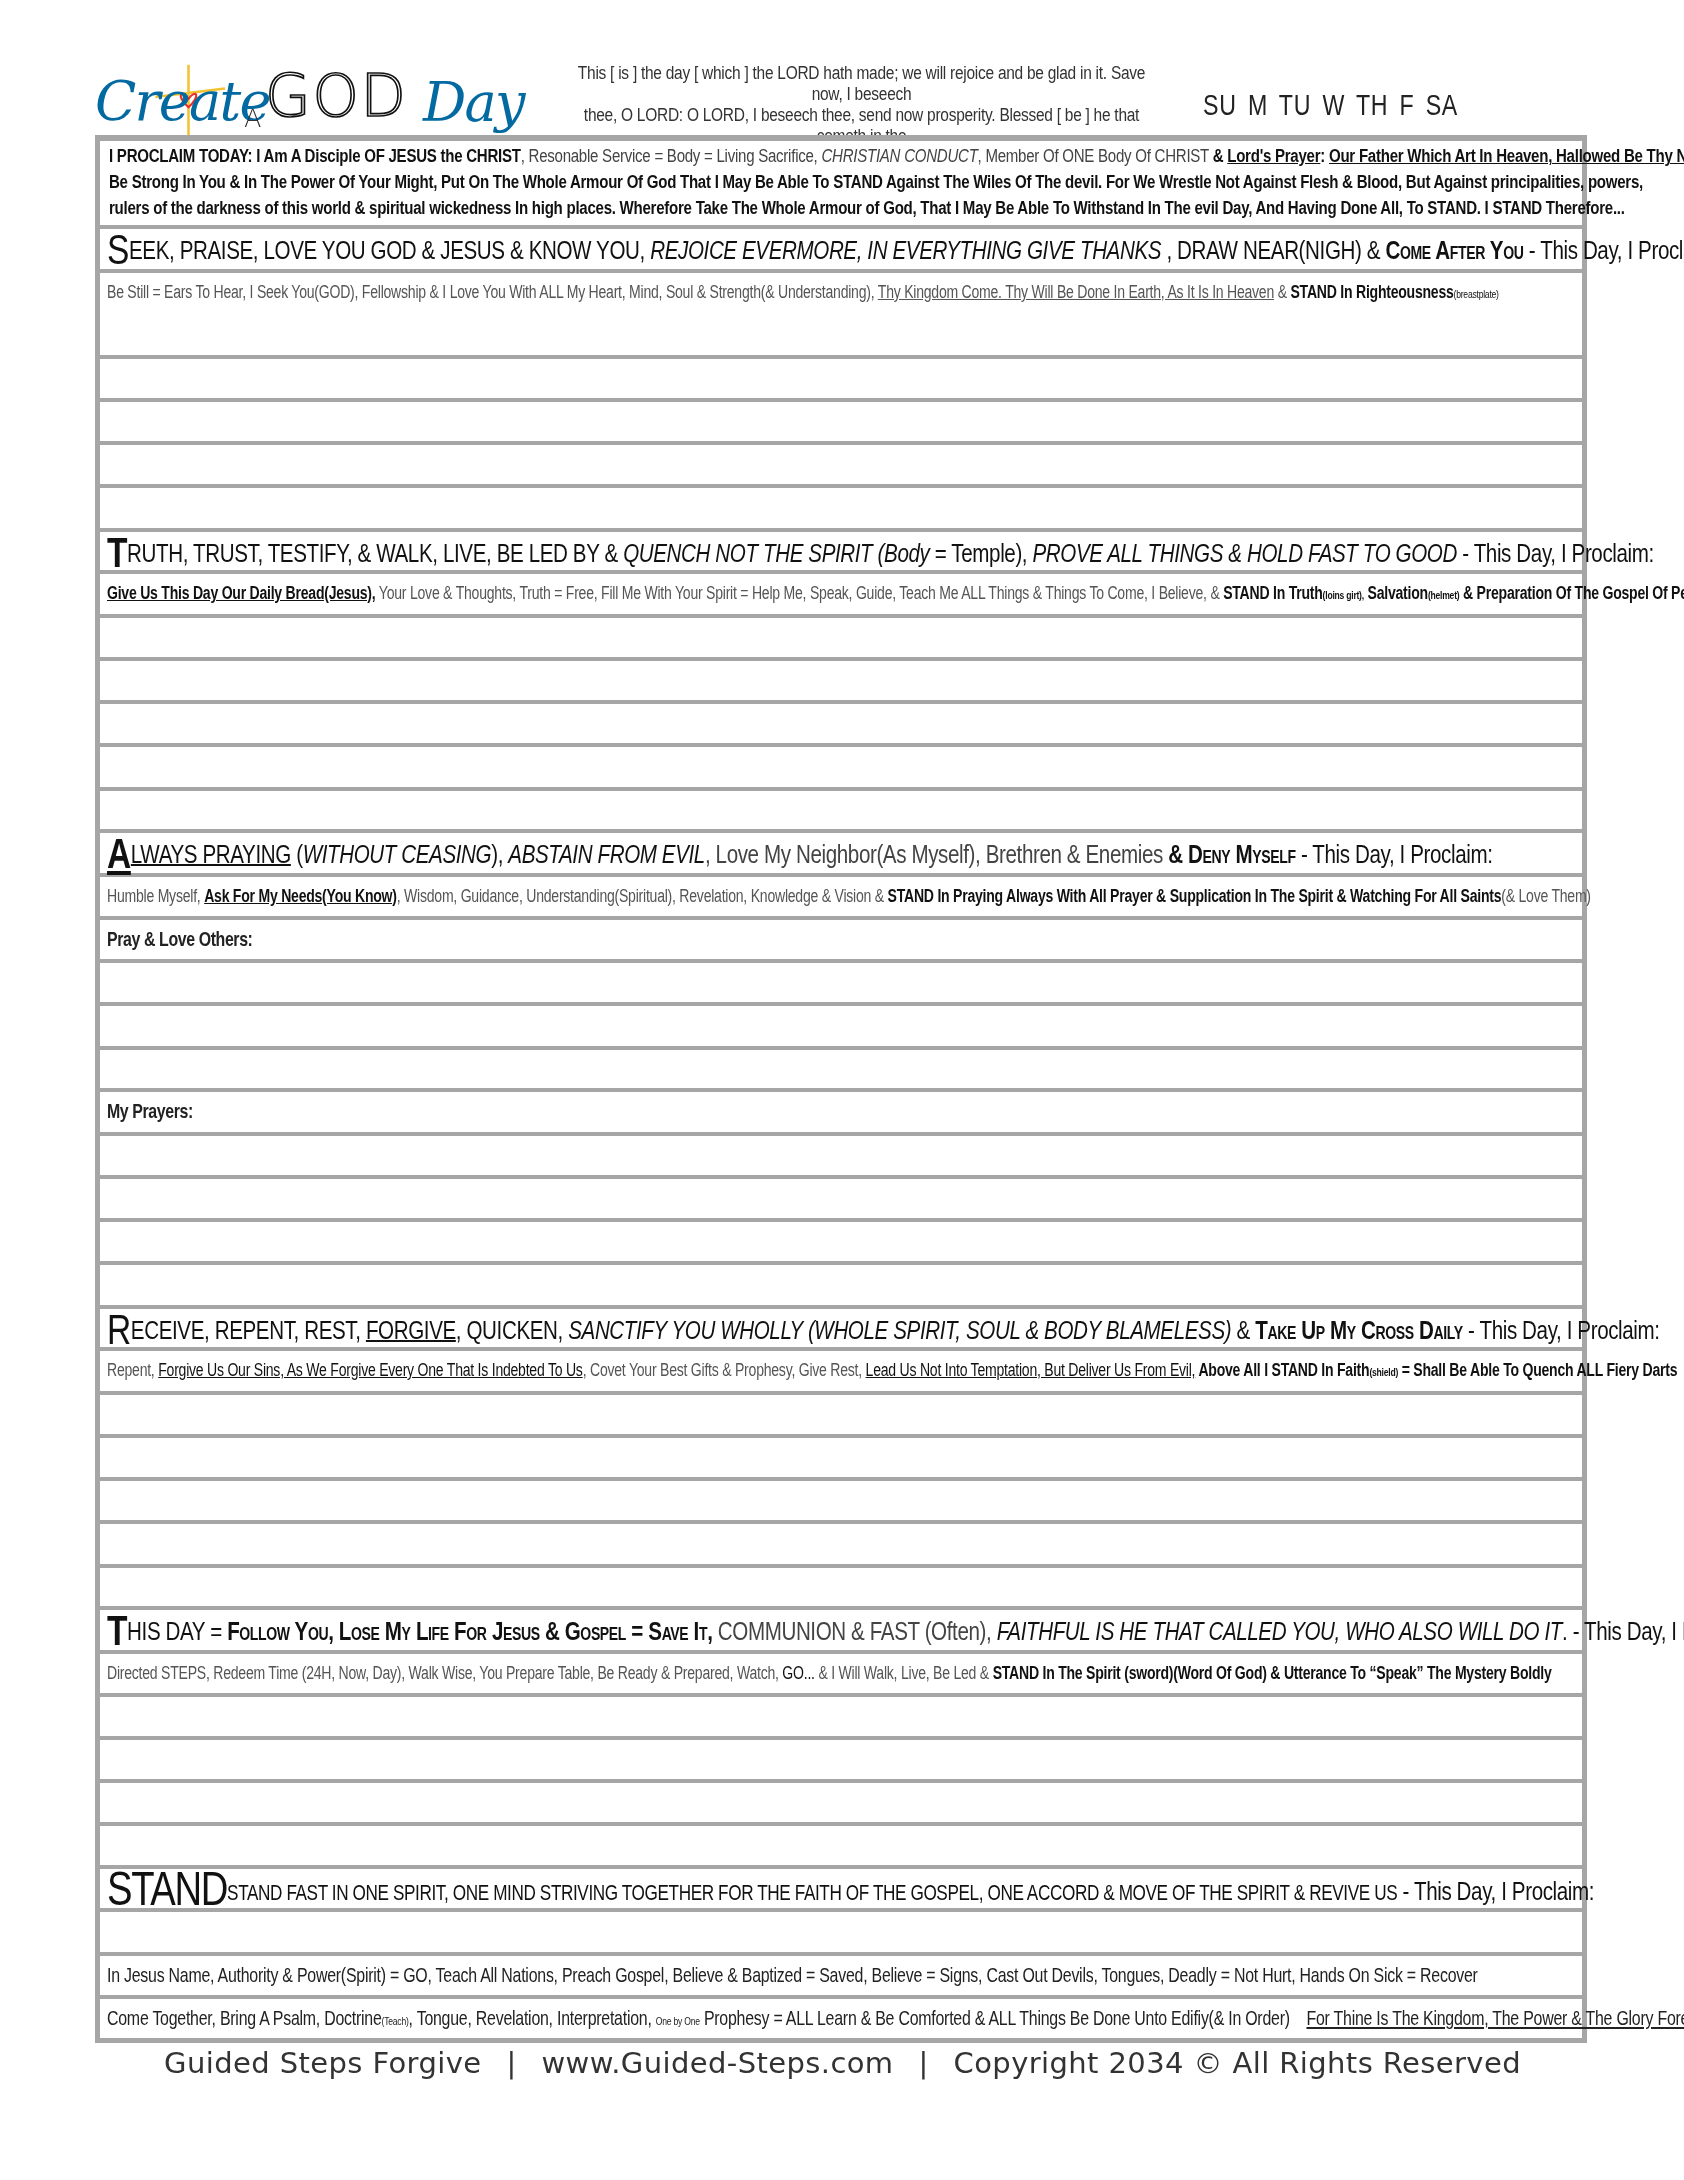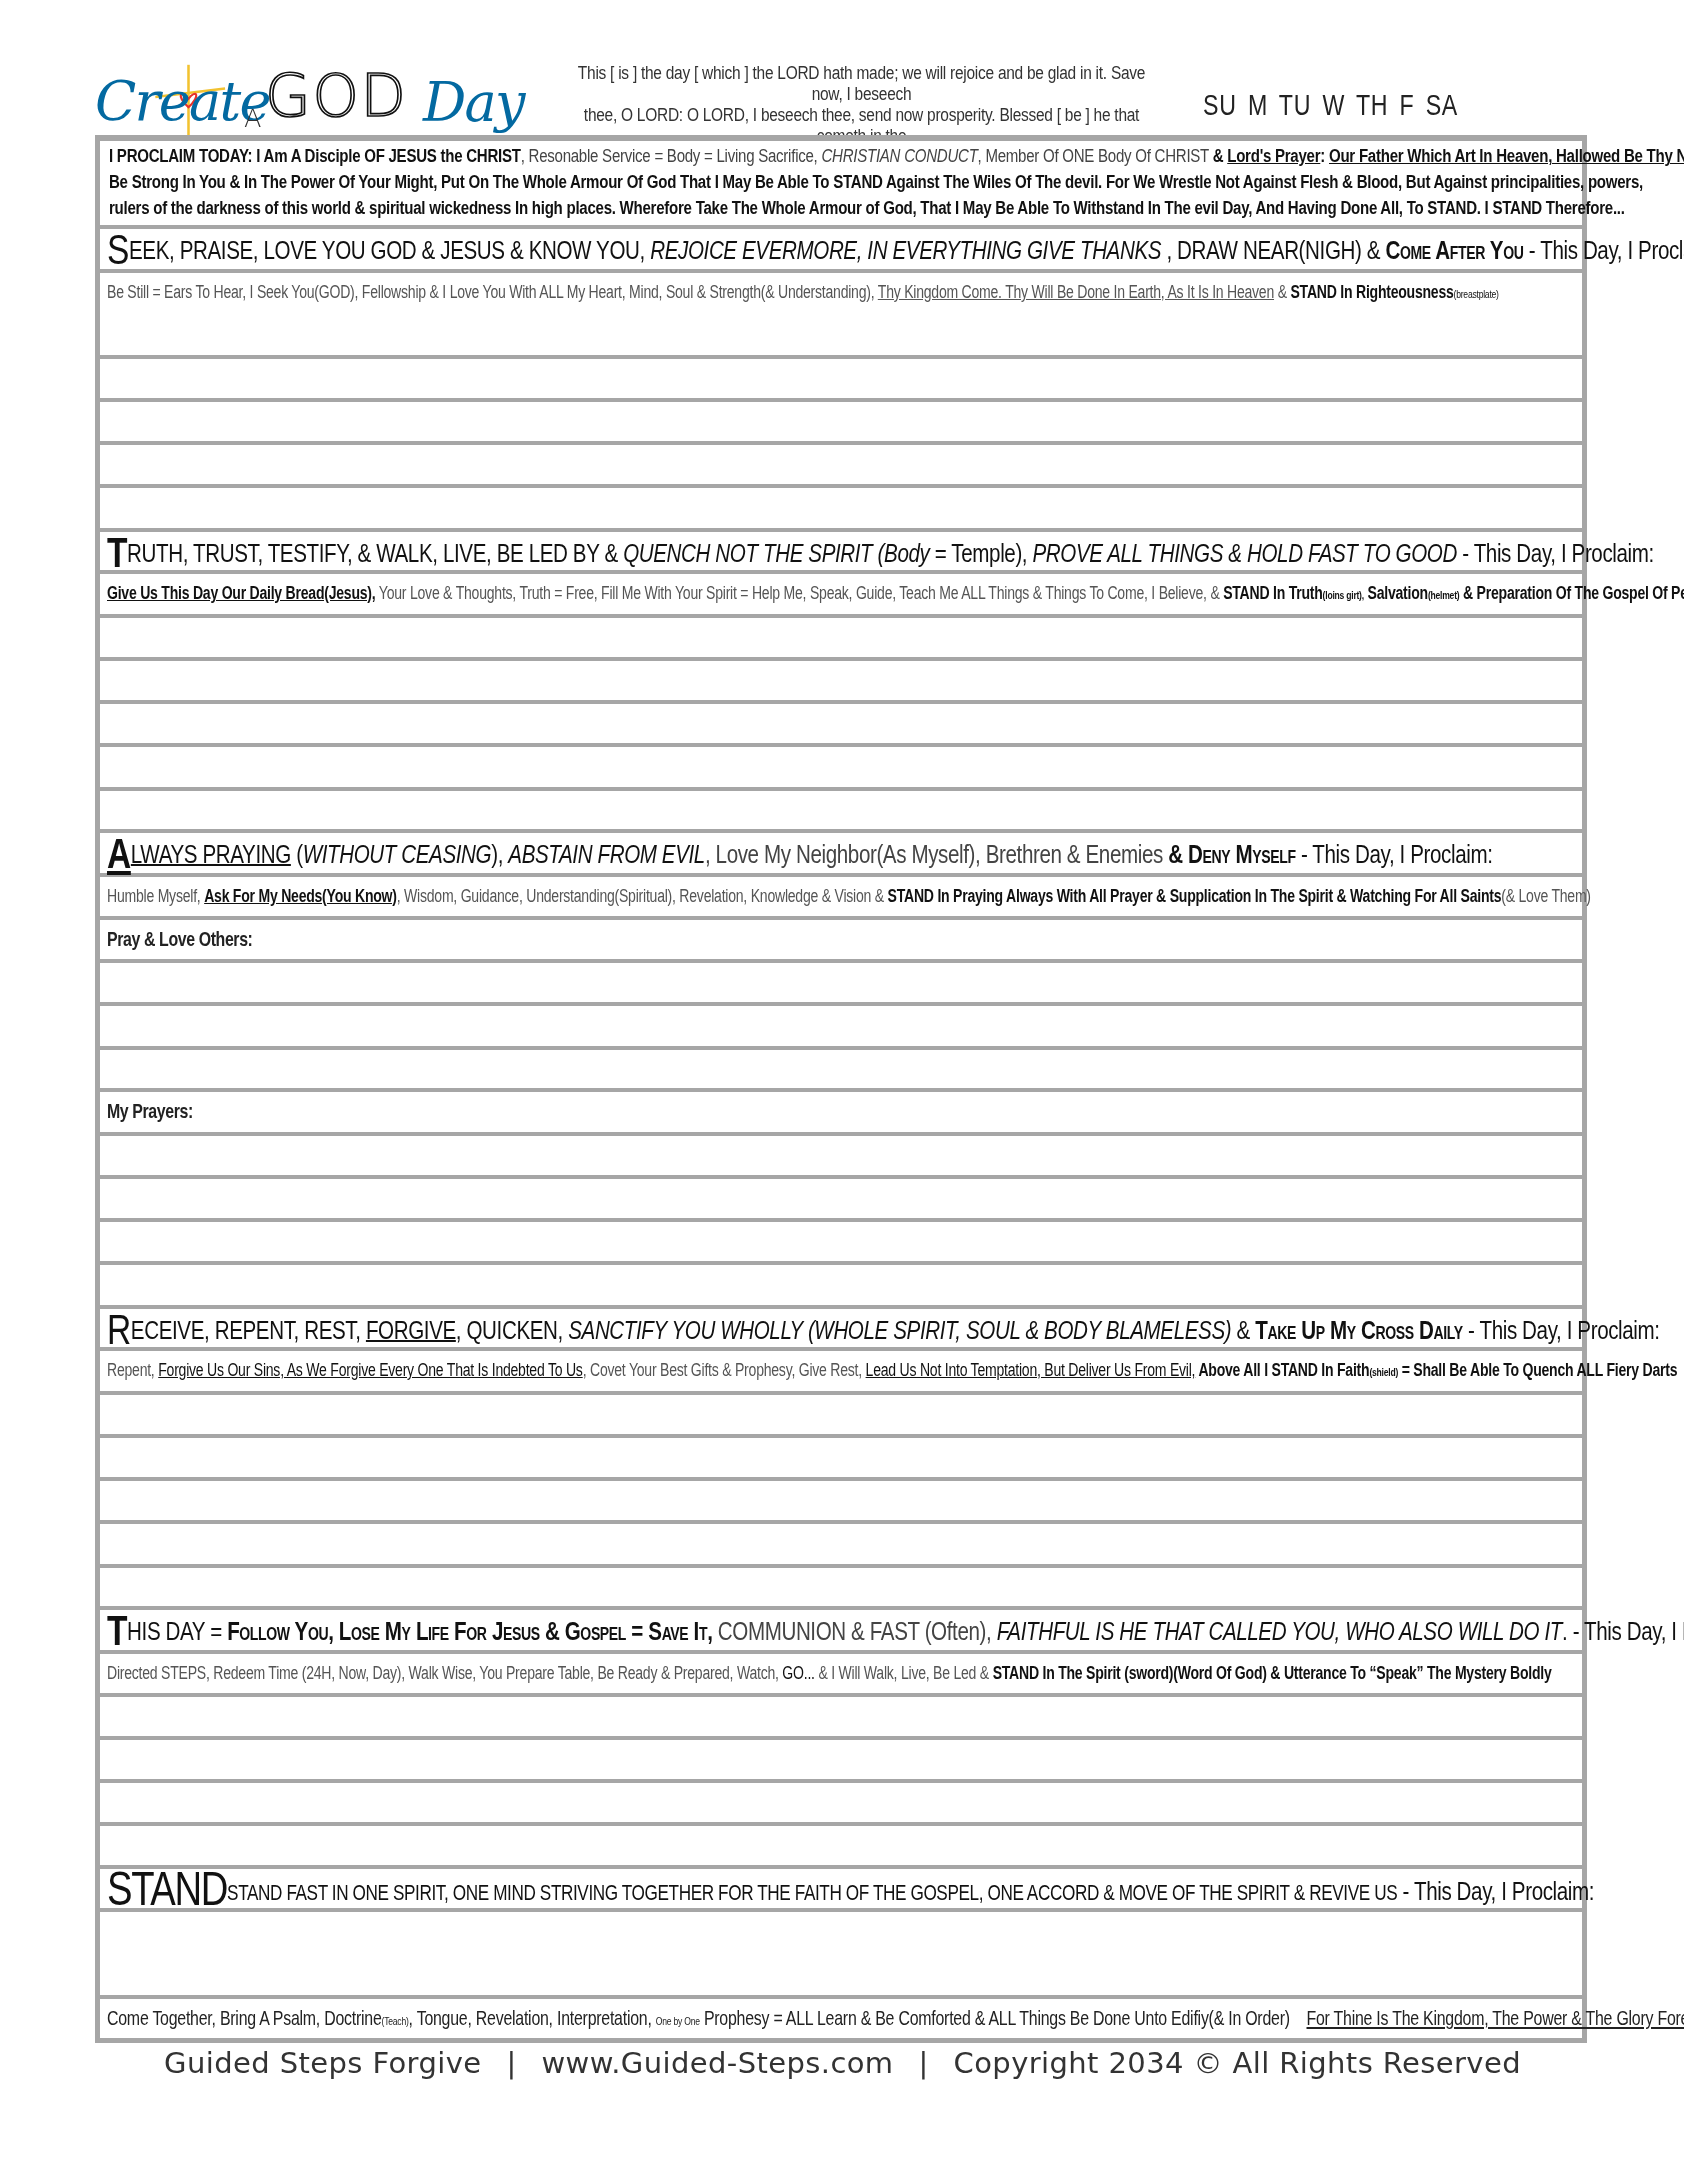--- a/index.html
+++ b/index.html
@@ -136,20 +136,23 @@
     </div>
   <div class="row" style="top:1552px"></div>
   <div class="row" style="top:1595px"></div>
   <div class="row" style="top:1638px"></div>
   <div class="row" style="top:1681px"></div>
 
   <div class="row title" style="top:1724px">
       <span class="txt"><span class="stand-big">STAND</span><span style="font-size:22px">STAND FAST IN ONE SPIRIT, ONE MIND STRIVING TOGETHER FOR THE FAITH OF THE GOSPEL, ONE ACCORD &amp; MOVE OF THE SPIRIT &amp; REVIVE US</span><span>  - This Day, I Proclaim:</span></span>
     </div>
   <div class="row" style="top:1767px"></div>
+  <div class="row bottom" style="top:1811px">
+      <span class="txt">In Jesus Name, Authority &amp; Power(Spirit) = GO, Teach All Nations, Preach Gospel, Believe &amp; Baptized = Saved, Believe = Signs, Cast Out Devils, Tongues, Deadly = Not Hurt, Hands On Sick = Recover</span>
+    </div>
   <div class="row bottom" style="top:1854px">
       <span class="txt"><span>Come Together, Bring A Psalm, Doctrine</span><span class="small">(Teach)</span><span>, Tongue, Revelation, Interpretation, </span><span class="small">One by One</span><span style="white-space:pre"> Prophesy = ALL Learn &amp; Be Comforted &amp; ALL Things Be Done Unto Edifiy(&amp; In Order)    </span><span class="u">For Thine Is The Kingdom, The Power &amp; The Glory Forever</span></span>
     </div>
 </div>
 
 <div id="footer">
   <span>Guided Steps Forgive</span>
   <span class="sep">|</span>
   <span>www.Guided-Steps.com</span>
   <span class="sep">|</span>

